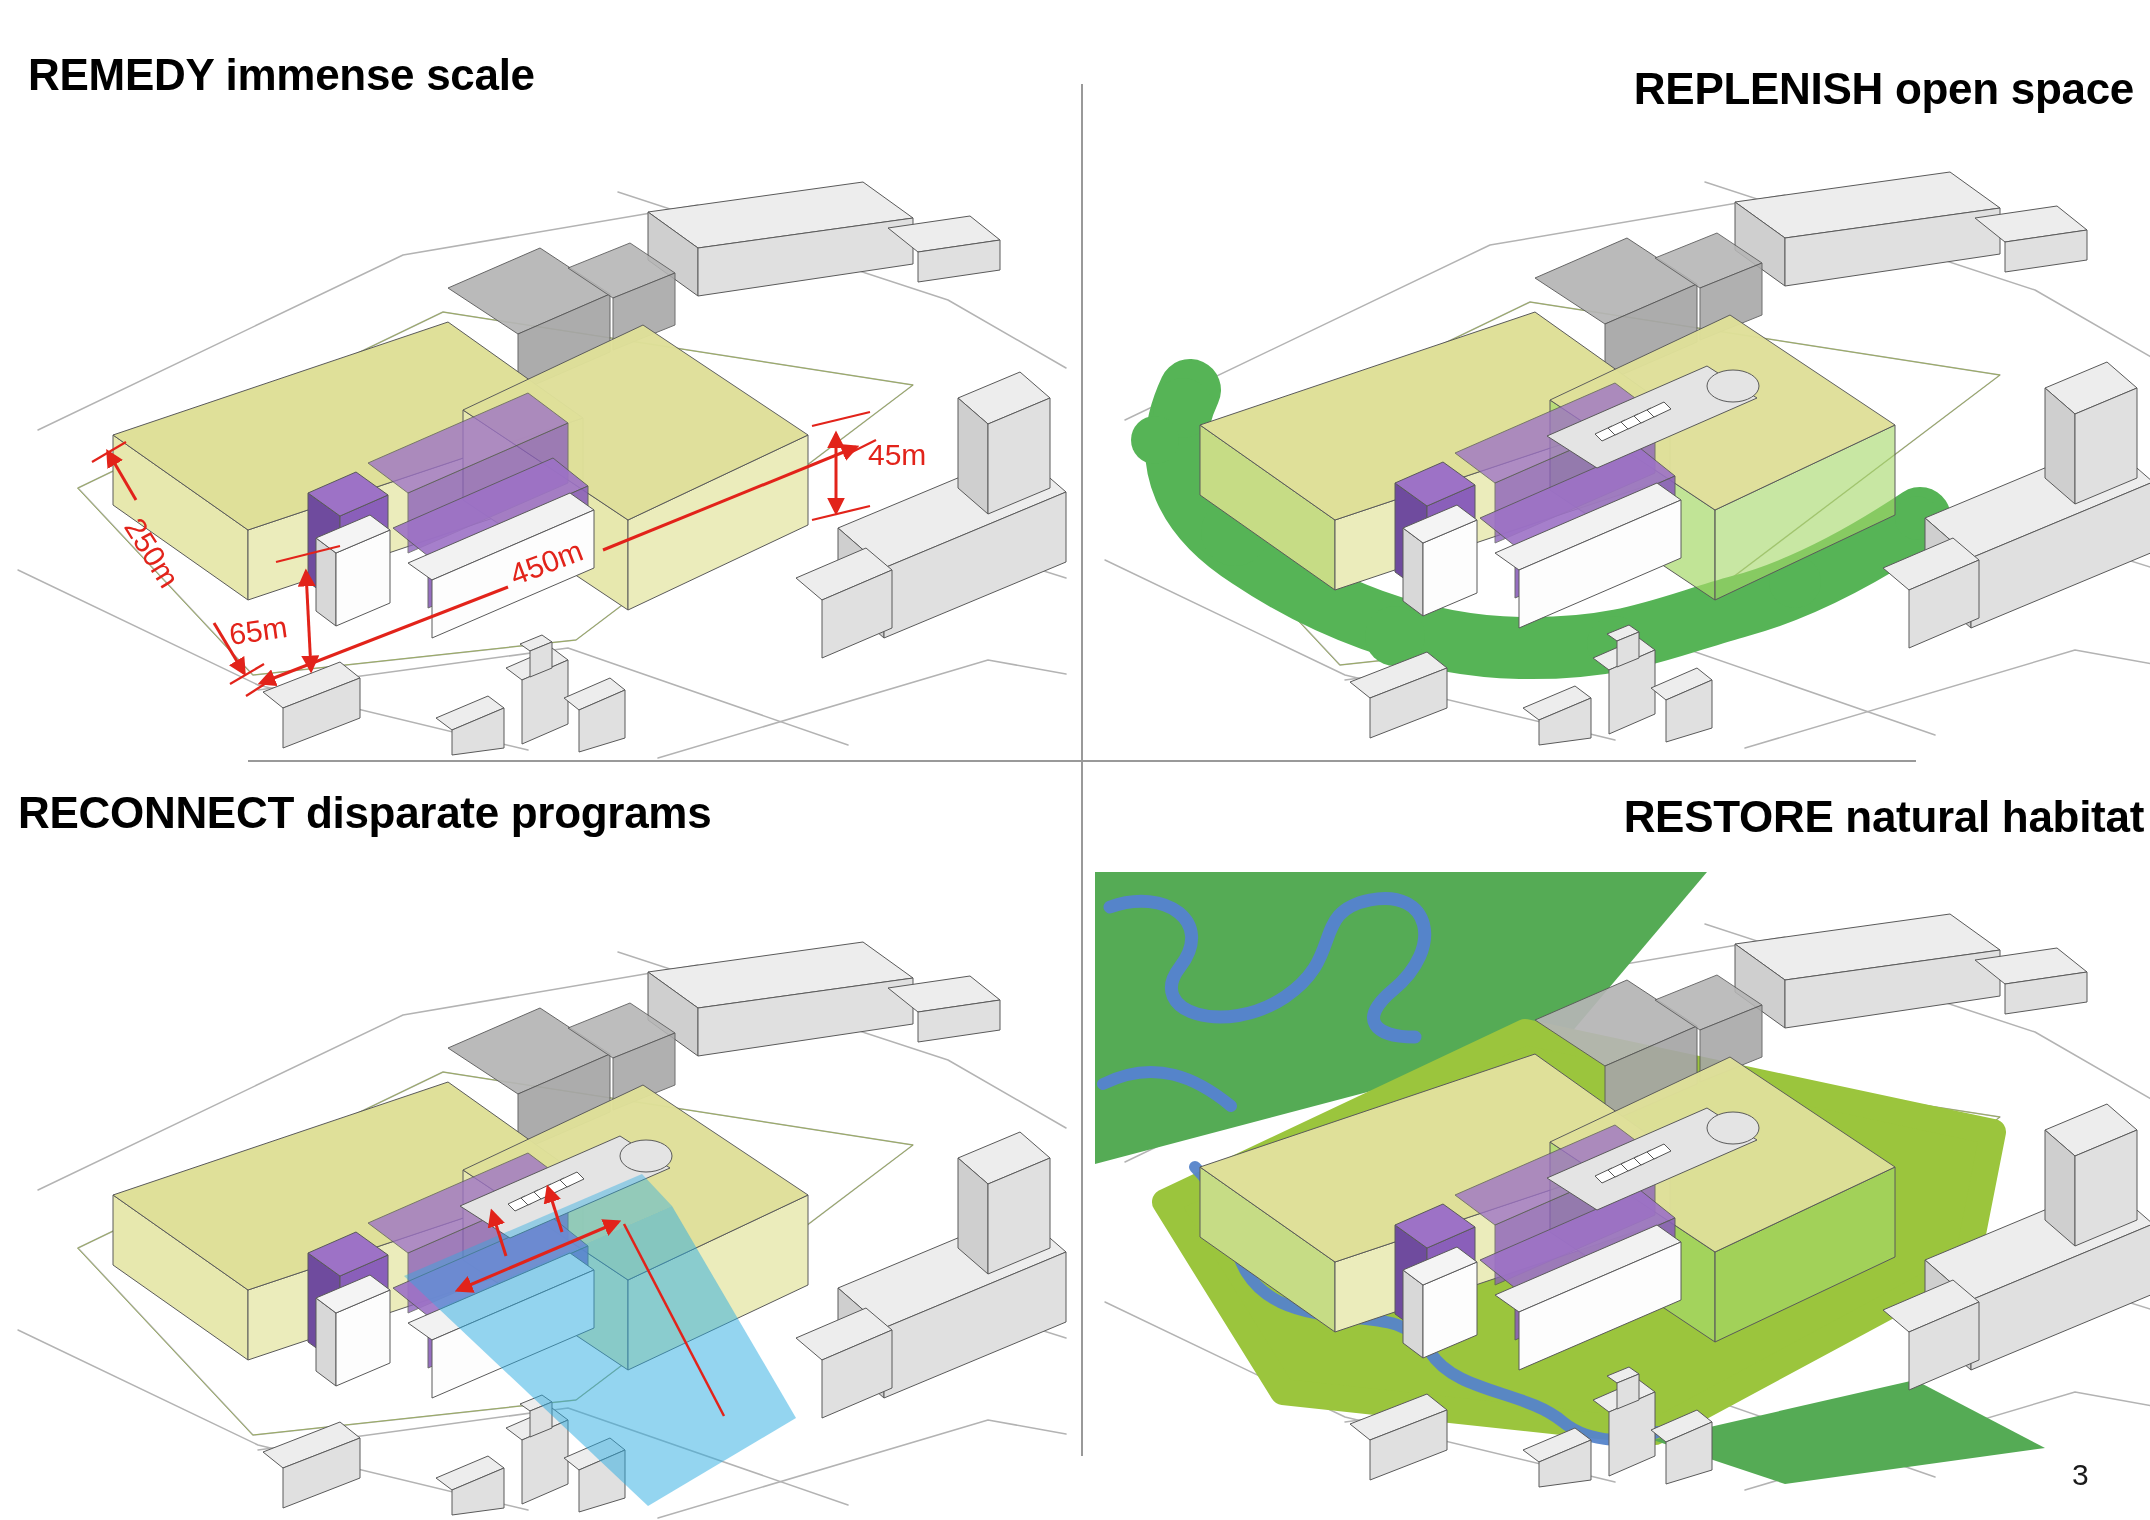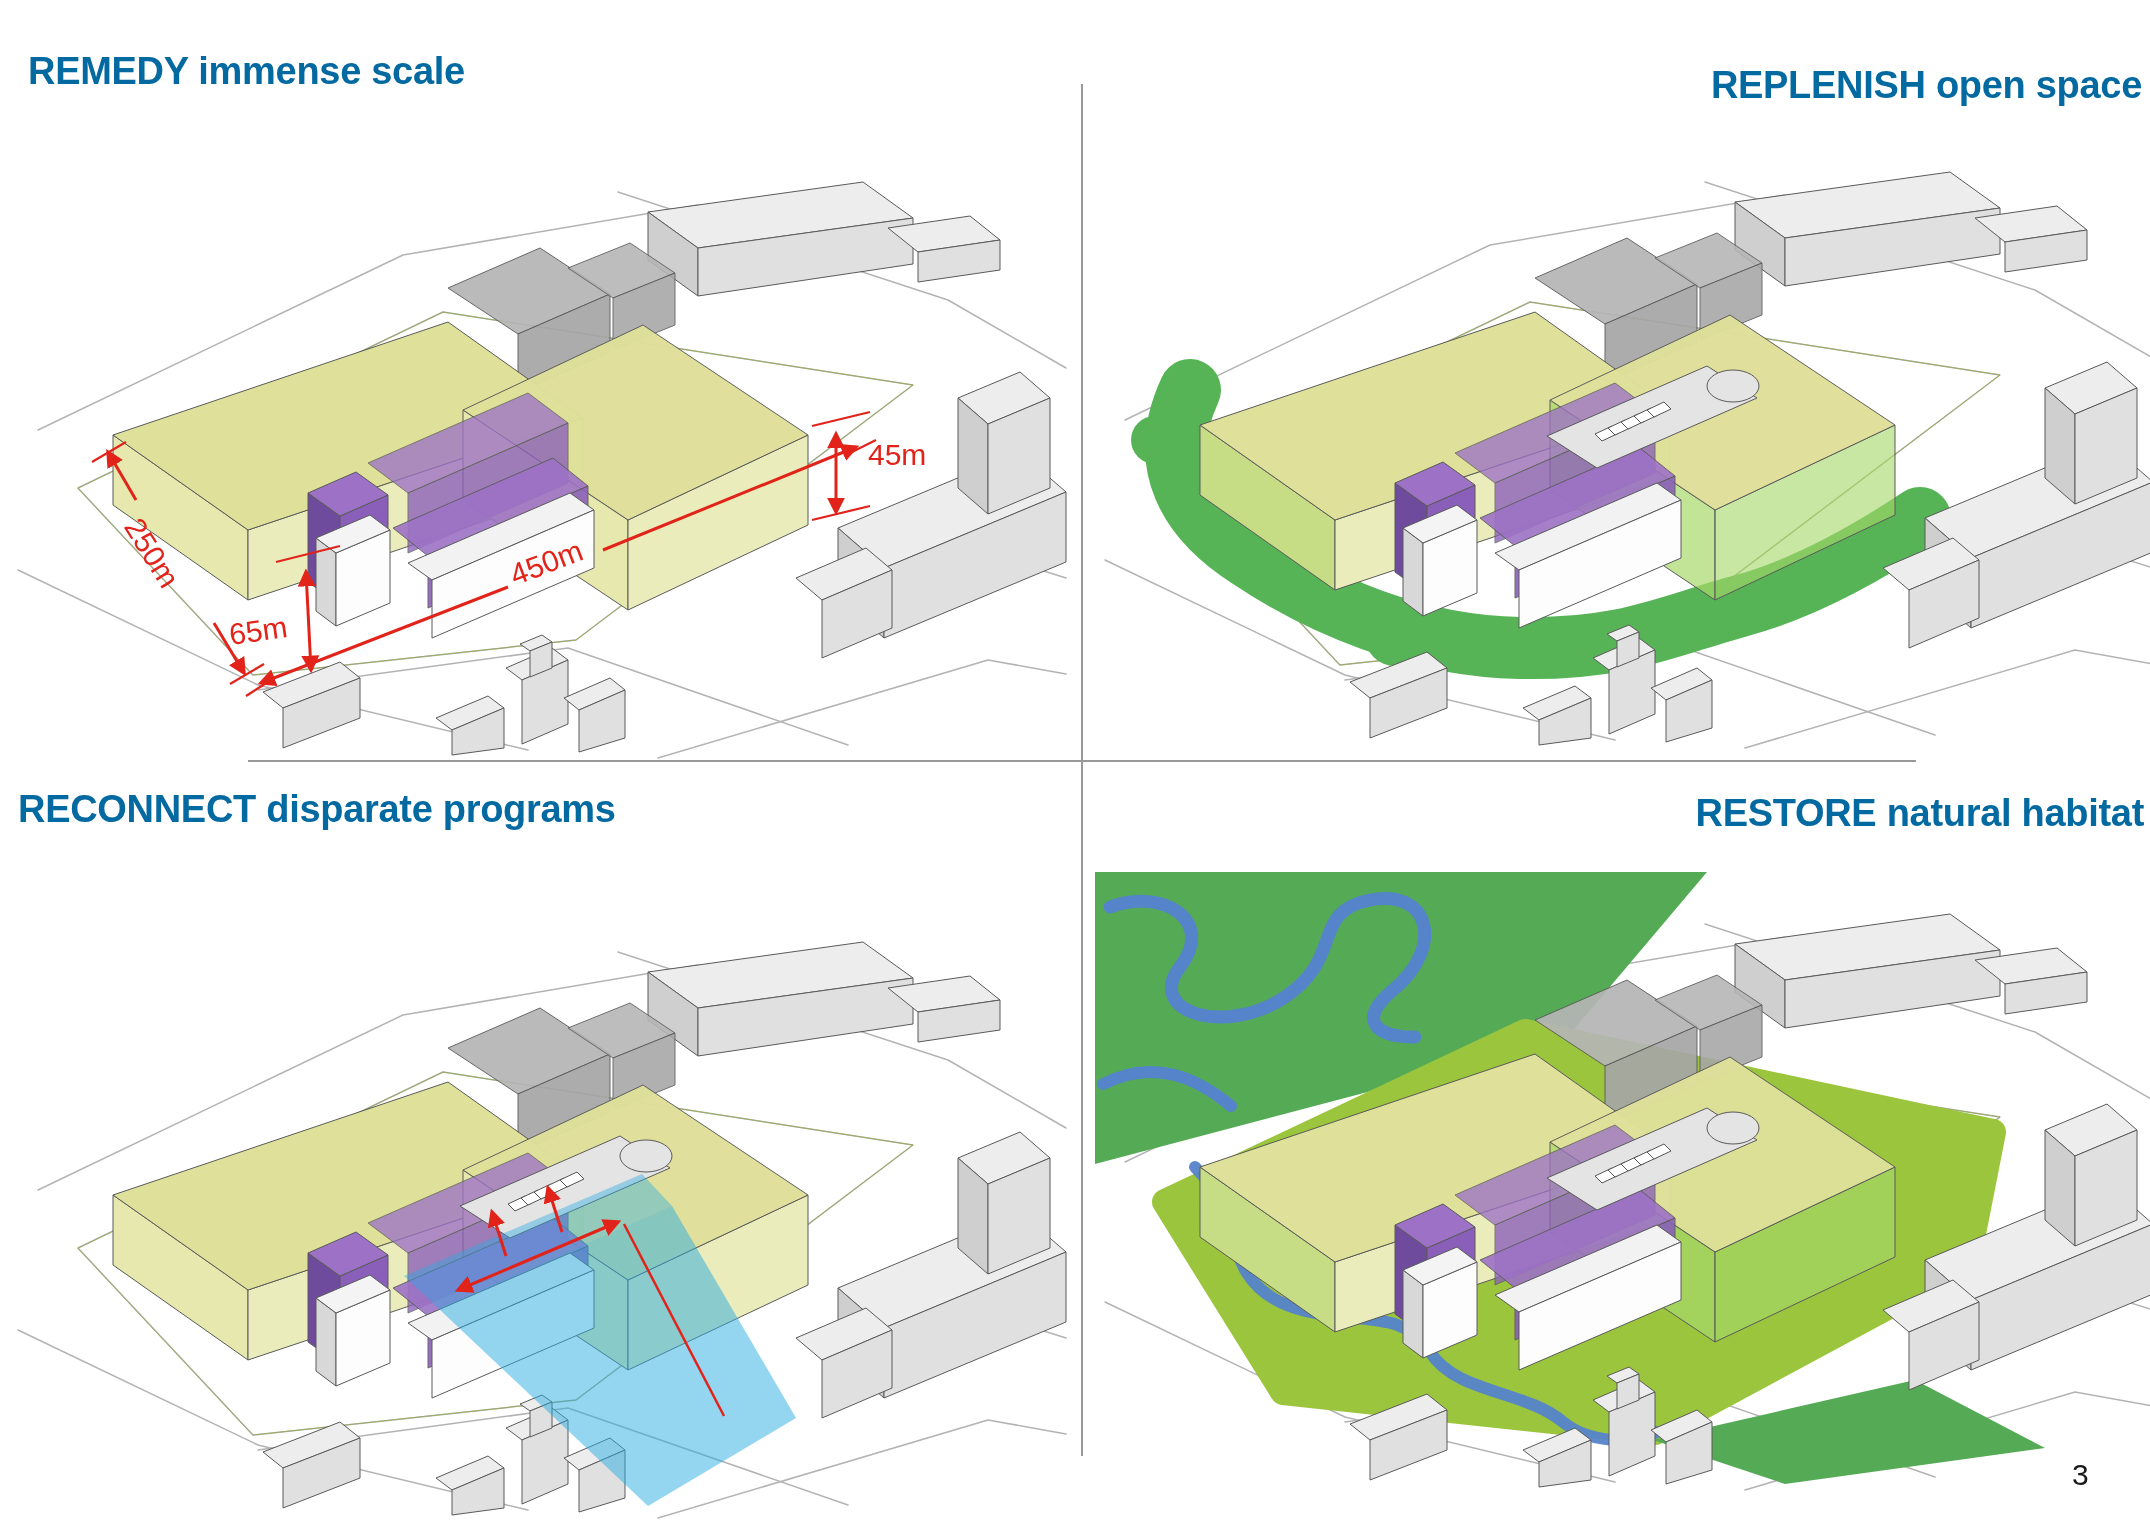--- a/index.html
+++ b/index.html
@@ -3,24 +3,24 @@
 <meta charset="utf-8">
 <style>
   html,body{margin:0;padding:0;background:#ffffff;}
   .page{position:relative;width:2150px;height:1520px;background:#ffffff;overflow:hidden;
         font-family:"Liberation Sans",sans-serif;}
   .quad{position:absolute;overflow:hidden;}
   .quad.tl{left:0;top:0;width:1083px;height:762px;}
   .quad.tr{left:1083px;top:0;width:1067px;height:762px;}
   .quad.bl{left:0;top:762px;width:1083px;height:758px;border-radius:11px;}
   .quad.br{left:1083px;top:762px;width:1067px;height:758px;}
-  .qtitle{position:absolute;margin:0;font-size:38px;font-weight:bold;color:#0369a1;
+  .qtitle{position:absolute;margin:0;font-size:44px;font-weight:bold;color:#000000;
           letter-spacing:-0.3px;white-space:nowrap;z-index:5;}
   .tl .qtitle{left:28px;top:50px;}
-  .tr .qtitle{right:8px;top:64px;text-align:right;}
+  .tr .qtitle{right:16px;top:64px;text-align:right;}
   .bl .qtitle{left:18px;top:26px;}
   .br .qtitle{right:6px;top:30px;text-align:right;}
   .quad svg{position:absolute;display:block;}
   .tl svg{left:8px;top:100px;}
   .tr svg{left:12px;top:90px;}
   .bl svg{left:8px;top:98px;}
   .br svg{left:12px;top:70px;}
   .dim{position:absolute;color:#e2231a;font-size:30px;white-space:nowrap;z-index:6;
        transform-origin:center center;}
   .dim.d450{left:509px;top:546px;transform:rotate(-21deg);}

